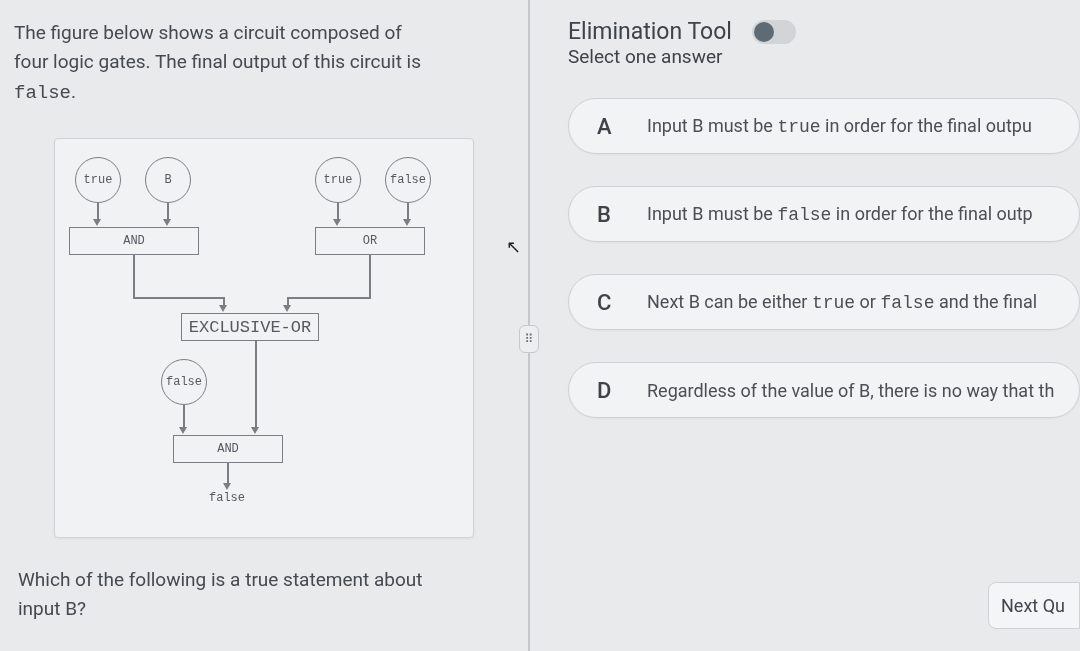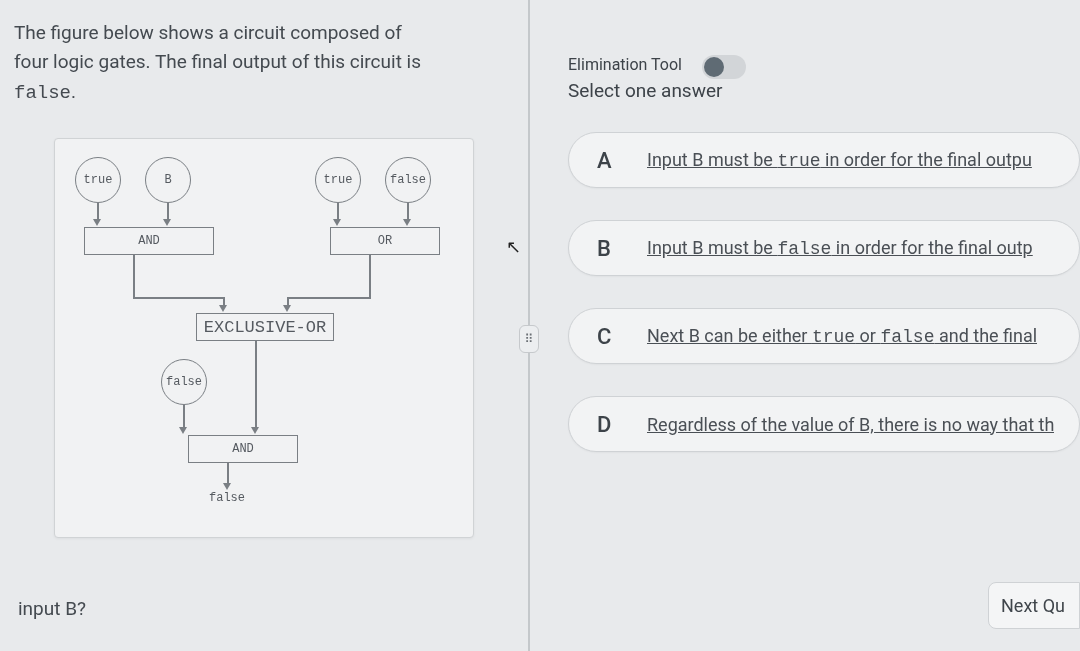--- a/index.html
+++ b/index.html
@@ -33,21 +33,20 @@
     font-family: "Courier New", monospace;
     font-size: 12px; color: #555a60;
   }
   .circle {
     width: 46px; height: 46px; border-radius: 50%;
     border: 1.5px solid #7a7f84; background: #f1f2f3;
   }
   .rect {
     border: 1.5px solid #7a7f84; background: #f1f2f3;
     height: 28px;
-    margin-left: 15px;
   }
   .gate-and1 { width: 130px; }
   .gate-or  { width: 110px; }
   .gate-xor { width: 138px; font-size: 17px; }
   .gate-and2{ width: 110px; }
   .out-label { font-family:"Courier New",monospace; font-size:12px; color:#555a60; }
   .arrow-line { position:absolute; background:#7a7f84; }
   .arrow-head {
     position:absolute; width:0; height:0;
     border-left:4px solid transparent; border-right:4px solid transparent;
@@ -66,41 +65,41 @@
     position:absolute; left:519px; top:325px;
     width:20px; height:28px; border-radius:6px;
     background:#eceef0; border:1px solid #c6c9cc;
     display:flex; align-items:center; justify-content:center;
     color:#6b7075; font-size:12px; cursor:grab;
   }
 
   .right-pane {
     flex:1; padding: 18px 0 0 48px; position:relative;
   }
-  .elim-row { display:flex; gap:20px; font-size:16px; color:#3d4349;margin-top:37px; }
+  .elim-row { display:flex; align-items:center; gap:20px; font-size:23px; color:#3d4349; }
   .toggle {
     width:44px; height:24px; border-radius:12px; background:#d2d5d8;
     position:relative; cursor:pointer;
   }
   .toggle .knob {
     position:absolute; left:2px; top:2px; width:20px; height:20px;
     border-radius:50%; background:#5f6b74;
   }
   .select-hdr { font-size:19px; color:#3d4349; }
 
   .opts { margin-top:30px; display:flex; flex-direction:column; gap:32px; }
   .opt {
     display:flex; align-items:center; gap:26px;
     background:#f2f3f4; border:1px solid #cfd2d5;
     border-radius:28px; padding:10px 24px 10px 28px;
     min-height:56px; cursor:pointer;
     box-shadow: 0 1px 2px rgba(0,0,0,0.04);
   }
   .opt .letter { font-size:22px; font-weight:500; color:#3d4349; width:24px; }
-  .opt .text { font-size:18px; color:#4a4f55; white-space:nowrap; overflow:hidden;text-decoration:underline; }
+  .opt .text { font-size:18px; color:#4a4f55; white-space:nowrap; overflow:hidden; }
   .opt .text .code { font-family:"Courier New",monospace; }
 
   .next-btn {
     position:absolute; right:0; bottom:22px;
     background:#f4f5f6; border:1px solid #cfd2d5;
     border-radius:8px 0 0 8px; padding:12px 14px 12px 12px;
     font-size:18px; color:#3f454b; cursor:pointer;
   }
 
   .cursor-icon {
@@ -157,21 +156,21 @@
     <div class="arrow-head" style="left:196px; top:288px;"></div>
 
     <div class="dnode rect gate-and2" style="left:118px; top:296px;">AND</div>
 
     <div class="arrow-line" style="left:172px; top:324px; width:2px; height:20px;"></div>
     <div class="arrow-head" style="left:168px; top:344px;"></div>
     <div class="dnode out-label" style="left:154px; top:352px;">false</div>
   </div>
 
   <p class="subq">
-    <br>
+    <span>Which of the following is a true statement about</span><br>
     <span>input B?</span>
   </p>
 </div>
 
 <div class="divider"></div>
 <div class="drag-handle">
   <span>⠿</span>
 </div>
 <div class="cursor-icon">↖</div>
 

